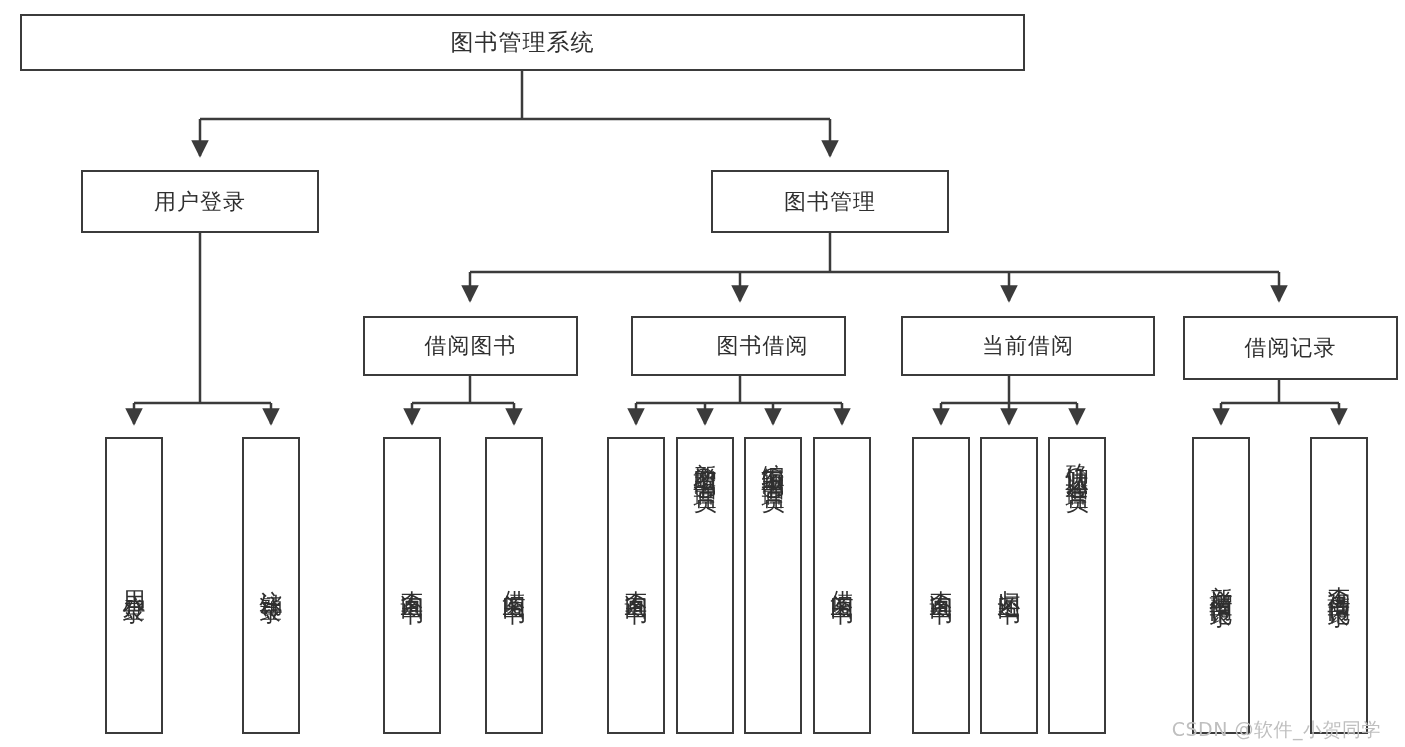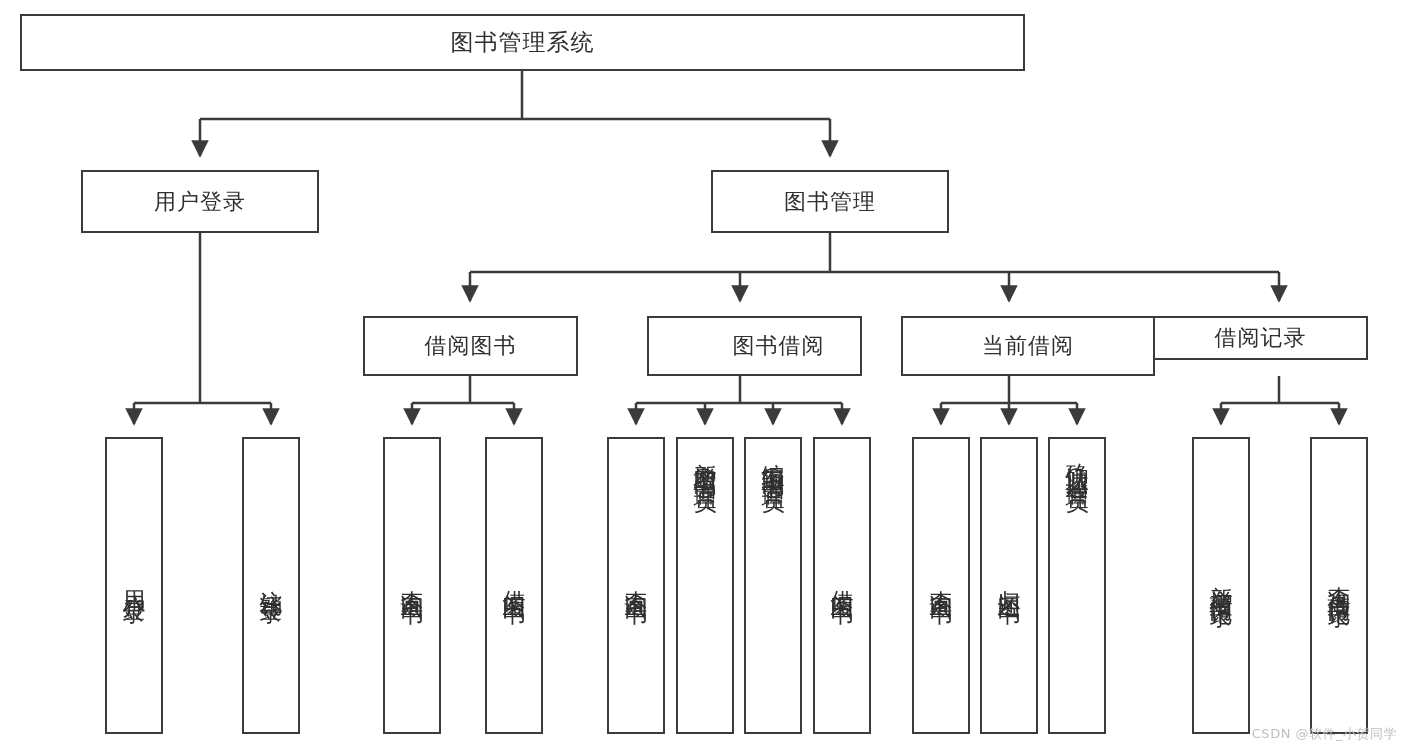--- a/index.html
+++ b/index.html
@@ -66,23 +66,23 @@
   
   .node.vert.mid {
     align-items: center;
     padding-top: 0;
   }
   .node.vert.mid .label {
     transform: translateY(-6px);
   }
   .watermark {
     position: absolute;
-    right: 8px;
+    right: 24px;
     bottom: 4px;
-    font-size: 13px;
+    font-size: 19px;
     color: #bfbfbf;
     letter-spacing: 0.5px;
     z-index: 5;
     white-space: nowrap;
   }
 </style>
 </head>
 <body>
 
 <div id="canvas">
@@ -146,29 +146,29 @@
   </div>
 
   <div class="node horiz" style="left:711px; top:170px; width:238px; height:63px;">
     <span class="label">图书管理</span>
   </div>
 
   <div class="node horiz" style="left:363px; top:316px; width:215px; height:60px;">
     <span class="label">借阅图书</span>
   </div>
 
-  <div class="node horiz" style="left:647px; top:316px; width:215px; height:60px;padding-left:48px;">
+  <div class="node horiz" style="left:631px; top:316px; width:215px; height:60px;padding-left:48px;">
     <span class="label">图书借阅</span>
   </div>
 
   <div class="node horiz" style="left:901px; top:316px; width:254px; height:60px;">
     <span class="label">当前借阅</span>
   </div>
 
-  <div class="node horiz" style="left:1153px; top:316px; width:215px; height:44px;">
+  <div class="node horiz" style="left:1183px; top:316px; width:215px; height:64px;">
     <span class="label">借阅记录</span>
   </div>
 
   <div class="node vert mid" style="left:105px; top:437px; width:58px; height:297px;">
     <span class="label">用户登录</span>
   </div>
 
   <div class="node vert mid" style="left:242px; top:437px; width:58px; height:297px;">
     <span class="label">注销登录</span>
   </div>

